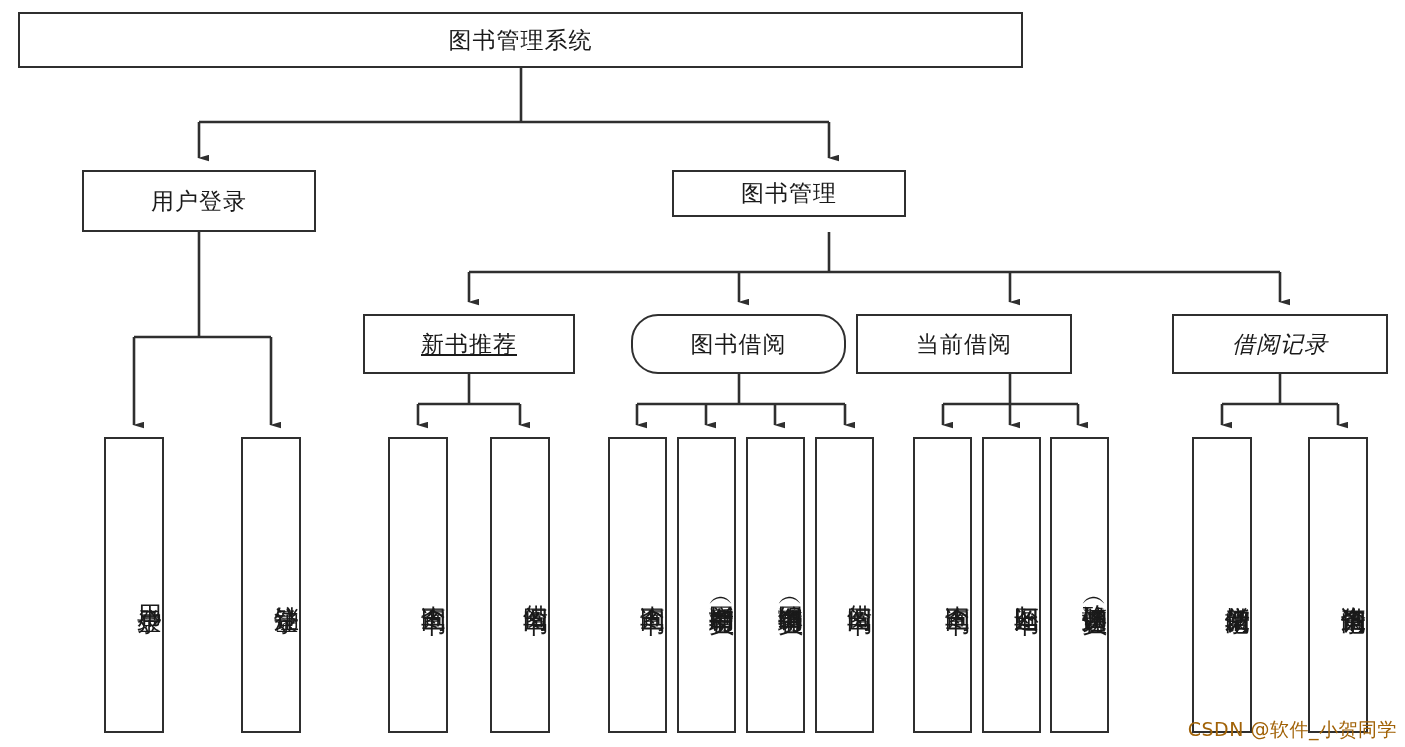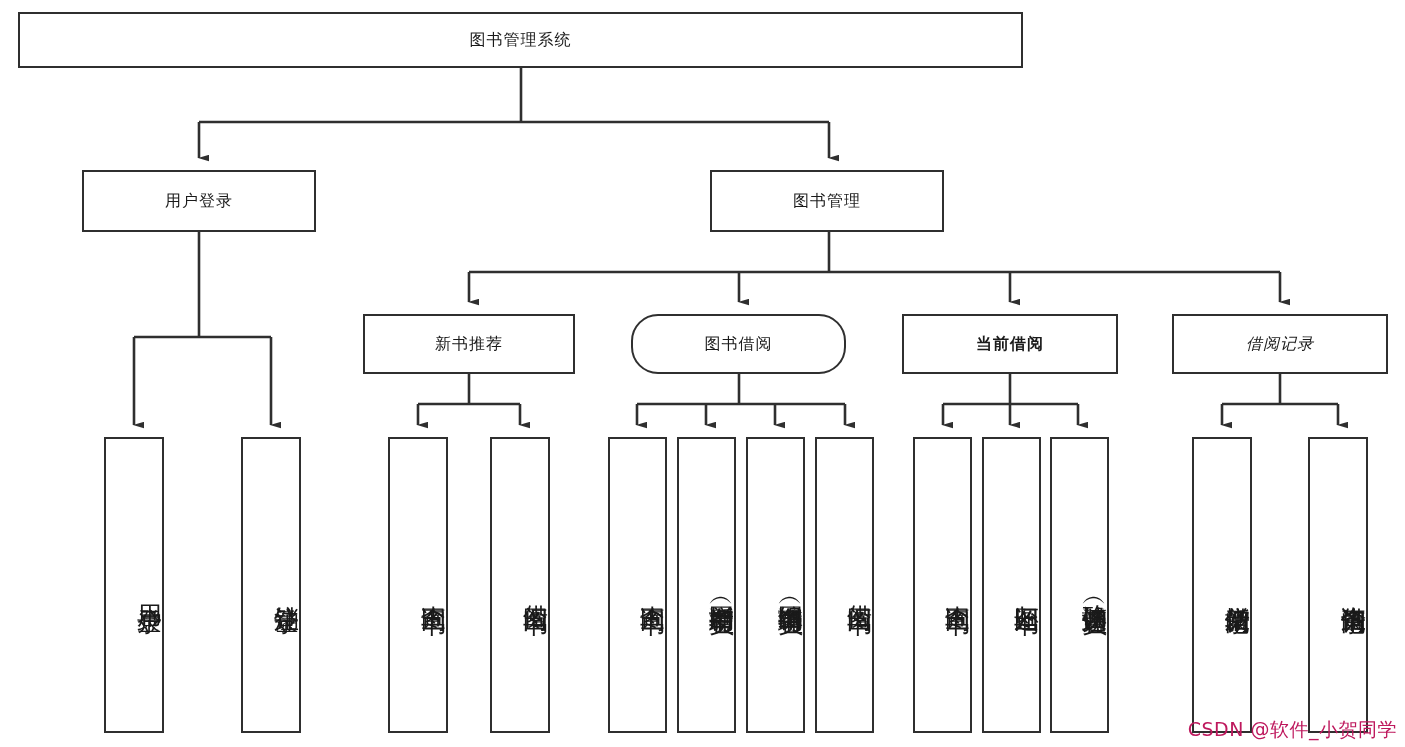--- a/index.html
+++ b/index.html
@@ -31,21 +31,21 @@
     box-sizing: border-box;
     background: #ffffff;
     border: 2px solid #2f2f2f;
     display: flex;
     align-items: center;
     justify-content: center;
     color: #1a1a1a;
     line-height: 1.06;
   }
   .node.horiz {
-    font-size: 16px;
+    font-size: 23px;
     letter-spacing: 1px;
   }
   .node.vert {
     writing-mode: vertical-rl;
     text-orientation: upright;
     font-size: 25px;
     letter-spacing: 2px;
     align-items: flex-start;
     justify-content: center;
     padding-top: 8px;
@@ -55,21 +55,21 @@
     text-orientation: upright;
   }
   .node.vert.tall > span {
     letter-spacing: 1px;
   }
   .watermark {
     position: absolute;
     right: 8px;
     bottom: 4px;
     font-size: 19px;
-    color: #be185d;
+    color: #a16207;
     letter-spacing: 0.5px;
     white-space: nowrap;
   }
 </style>
 </head>
 <body>
 
 <div id="canvas">
 
   <svg id="edges" viewBox="0 0 1405 747">
@@ -122,31 +122,31 @@
     </g>
   </svg>
 
   <div class="node horiz" style="left:18px; top:12px; width:1005px; height:56px;">
     <span>图书管理系统</span>
   </div>
 
   <div class="node horiz" style="left:82px; top:170px; width:234px; height:62px;">
     <span>用户登录</span>
   </div>
-  <div class="node horiz" style="left:710px; top:170px; width:234px; height:62px;">
+  <div class="node horiz" style="left:672px; top:170px; width:234px; height:47px;">
     <span>图书管理</span>
   </div>
 
-  <div class="node horiz" style="left:363px; top:314px; width:212px; height:60px;">
+  <div class="node horiz" style="left:363px; top:314px; width:212px; height:60px;text-decoration:underline;">
     <span>新书推荐</span>
   </div>
   <div class="node horiz" style="left:631px; top:314px; width:215px; height:60px;border-radius:27px;">
     <span>图书借阅</span>
   </div>
-  <div class="node horiz" style="left:902px; top:314px; width:216px; height:60px;font-weight:bold;">
+  <div class="node horiz" style="left:856px; top:314px; width:216px; height:60px;">
     <span>当前借阅</span>
   </div>
   <div class="node horiz" style="left:1172px; top:314px; width:216px; height:60px;font-style:italic;">
     <span>借阅记录</span>
   </div>
 
   <div class="node vert" style="left:104px; top:437px; width:60px; height:296px;">
     <span>用户登录</span>
   </div>
   <div class="node vert" style="left:241px; top:437px; width:60px; height:296px;">

